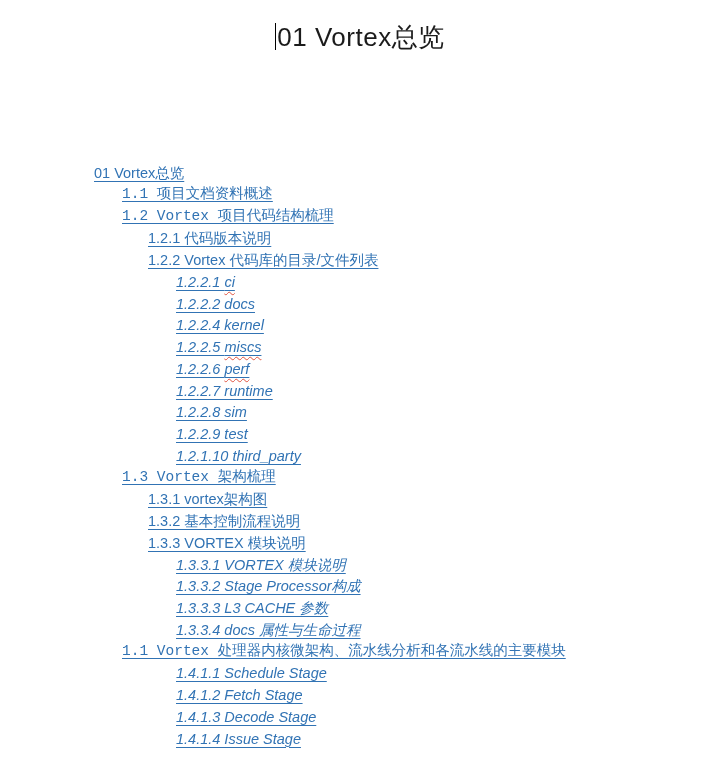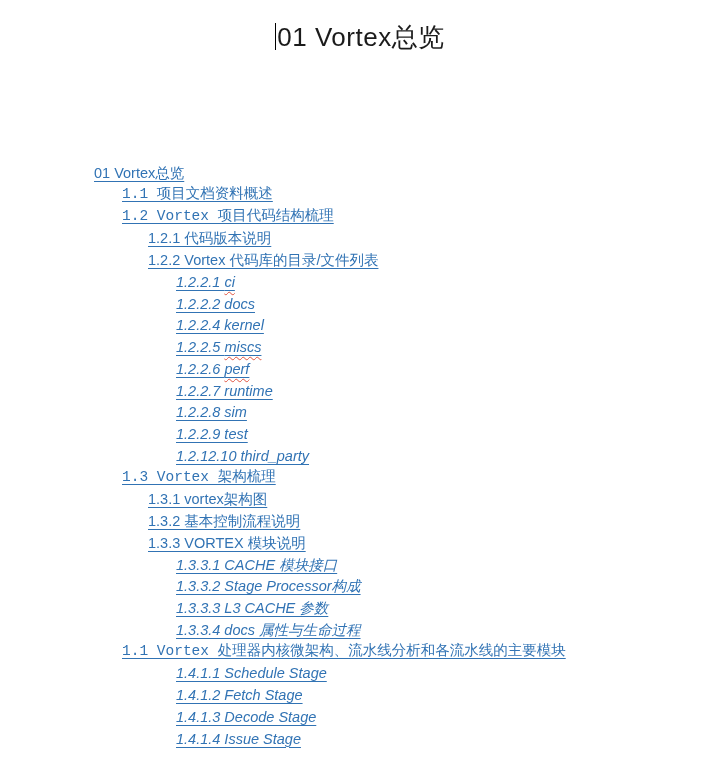--- a/index.html
+++ b/index.html
@@ -90,26 +90,26 @@
     <div class="toc-row lvl-2"><a href="javascript:void(0)">1.2.1 代码版本说明</a></div>
     <div class="toc-row lvl-2"><a href="javascript:void(0)">1.2.2 Vortex 代码库的目录/文件列表</a></div>
     <div class="toc-row lvl-3"><a href="javascript:void(0)">1.2.2.1 <span class="spell">ci</span></a></div>
     <div class="toc-row lvl-3"><a href="javascript:void(0)">1.2.2.2 docs</a></div>
     <div class="toc-row lvl-3"><a href="javascript:void(0)">1.2.2.4 kernel</a></div>
     <div class="toc-row lvl-3"><a href="javascript:void(0)">1.2.2.5 <span class="spell">miscs</span></a></div>
     <div class="toc-row lvl-3"><a href="javascript:void(0)">1.2.2.6 <span class="spell">perf</span></a></div>
     <div class="toc-row lvl-3"><a href="javascript:void(0)">1.2.2.7 runtime</a></div>
     <div class="toc-row lvl-3"><a href="javascript:void(0)">1.2.2.8 sim</a></div>
     <div class="toc-row lvl-3"><a href="javascript:void(0)">1.2.2.9 test</a></div>
-    <div class="toc-row lvl-3"><a href="javascript:void(0)">1.2.12.10 third_party</a></div>
+    <div class="toc-row lvl-3"><a href="javascript:void(0)">1.2.1.10 third_party</a></div>
     <div class="toc-row lvl-1"><a href="javascript:void(0)">1.3 Vortex 架构梳理</a></div>
     <div class="toc-row lvl-2"><a href="javascript:void(0)">1.3.1 vortex架构图</a></div>
     <div class="toc-row lvl-2"><a href="javascript:void(0)">1.3.2 基本控制流程说明</a></div>
     <div class="toc-row lvl-2"><a href="javascript:void(0)">1.3.3 VORTEX 模块说明</a></div>
-    <div class="toc-row lvl-3"><a href="javascript:void(0)">1.3.3.1 CACHE 模块接口</a></div>
+    <div class="toc-row lvl-3"><a href="javascript:void(0)">1.3.3.1 VORTEX 模块说明</a></div>
     <div class="toc-row lvl-3"><a href="javascript:void(0)">1.3.3.2  Stage Processor构成</a></div>
     <div class="toc-row lvl-3"><a href="javascript:void(0)">1.3.3.3 L3 CACHE 参数</a></div>
     <div class="toc-row lvl-3"><a href="javascript:void(0)">1.3.3.4 docs 属性与生命过程</a></div>
     <div class="toc-row lvl-1"><a href="javascript:void(0)">1.1 Vortex 处理器内核微架构、流水线分析和各流水线的主要模块</a></div>
     <div class="toc-row lvl-3"><a href="javascript:void(0)">1.4.1.1 Schedule Stage</a></div>
     <div class="toc-row lvl-3"><a href="javascript:void(0)">1.4.1.2 Fetch Stage</a></div>
     <div class="toc-row lvl-3"><a href="javascript:void(0)">1.4.1.3 Decode Stage</a></div>
     <div class="toc-row lvl-3"><a href="javascript:void(0)">1.4.1.4 Issue Stage</a></div>
   </div>
 

